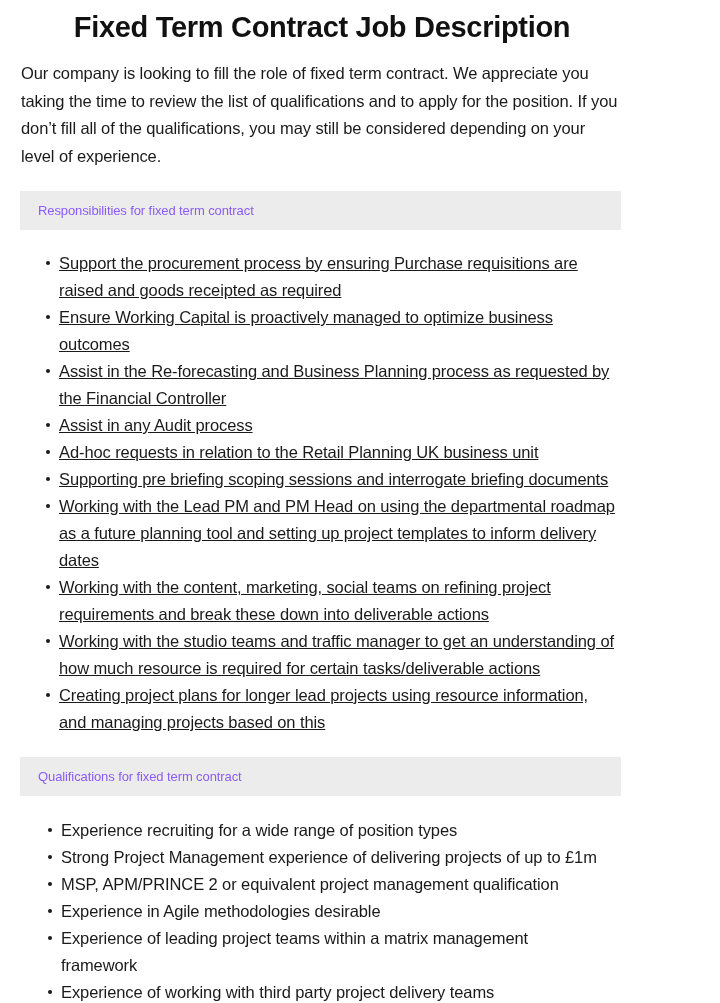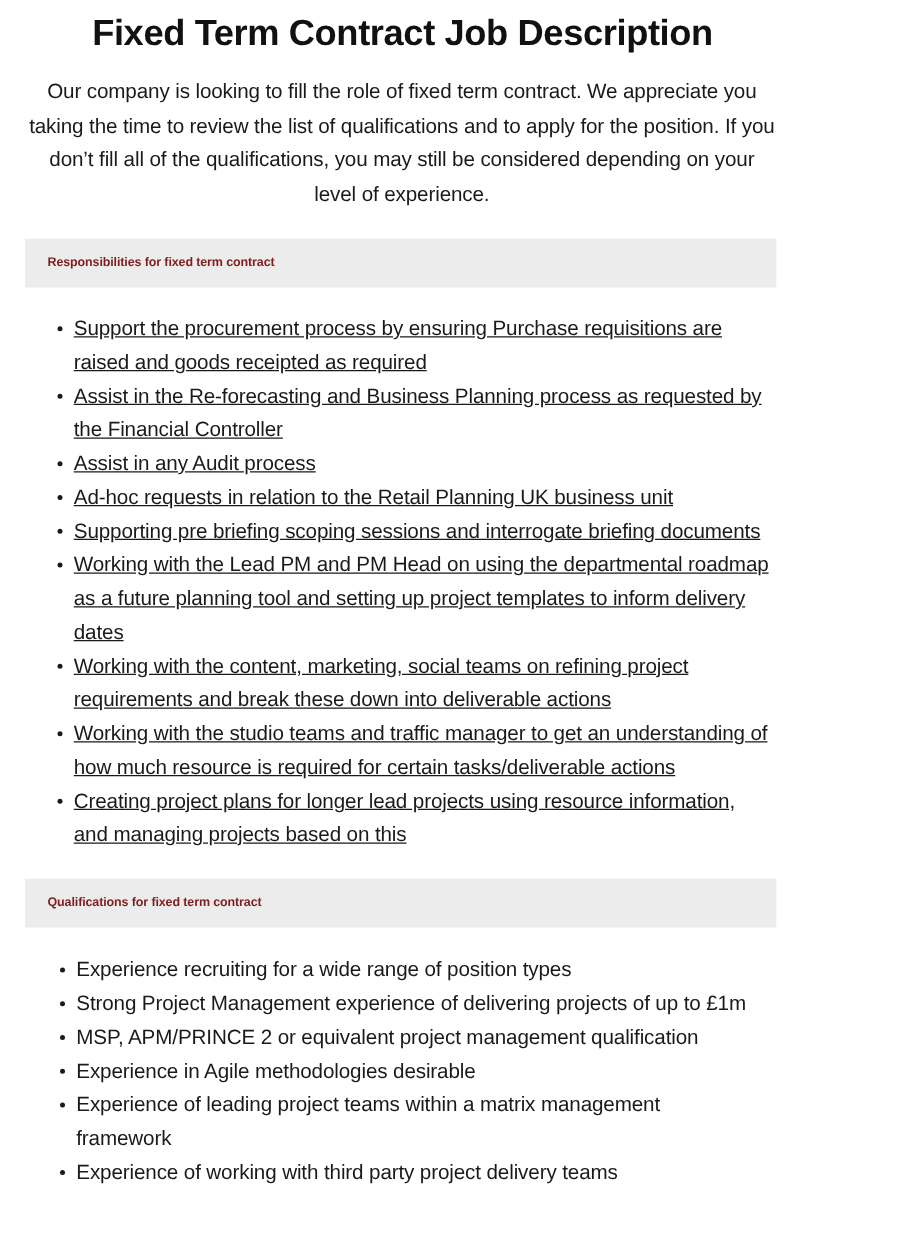--- a/index.html
+++ b/index.html
@@ -29,37 +29,36 @@
     margin: 0;
     padding: 6px 20px 0 20px;
     line-height: 42px;
   }
   .intro {
     margin: 12px 22px 0 21px;
     font-size: 16.5px;
     line-height: 27.5px;
     color: #1a1a1a;
     letter-spacing: -0.1px;
-    text-align: center;
   }
   .section {
     margin-top: 21px;
   }
   .section-header {
     background: #ececec;
     margin: 0 23px 0 20px;
     height: 39px;
     display: flex;
     align-items: center;
     box-sizing: border-box;
   }
   .section-header-label {
-    font-size: 10px;
-    font-weight: bold;
-    color: #7f1d1d;
+    font-size: 13px;
+    font-weight: normal;
+    color: #8b5cf6;
     padding-left: 18px;
     letter-spacing: -0.1px;
   }
   ul.bullets {
     list-style: none;
     margin: 0;
     padding: 0;
   }
   ul.bullets.responsibilities {
     margin-top: 20px;
@@ -100,20 +99,21 @@
   <h1 class="doc-title">Fixed Term Contract Job Description</h1>
 
   <p class="intro">Our company is looking to fill the role of fixed term contract. We appreciate you taking the time to review the list of qualifications and to apply for the position. If you don’t fill all of the qualifications, you may still be considered depending on your level of experience.</p>
 
   <div class="section">
     <div class="section-header">
       <span class="section-header-label">Responsibilities for fixed term contract</span>
     </div>
     <ul class="bullets responsibilities">
       <li>Support the procurement process by ensuring Purchase requisitions are raised and goods receipted as required</li>
+      <li>Ensure Working Capital is proactively managed to optimize business outcomes</li>
       <li>Assist in the Re-forecasting and Business Planning process as requested by the Financial Controller</li>
       <li>Assist in any Audit process</li>
       <li>Ad-hoc requests in relation to the Retail Planning UK business unit</li>
       <li>Supporting pre briefing scoping sessions and interrogate briefing documents</li>
       <li>Working with the Lead PM and PM Head on using the departmental roadmap as a future planning tool and setting up project templates to inform delivery dates</li>
       <li>Working with the content, marketing, social teams on refining project requirements and break these down into deliverable actions</li>
       <li>Working with the studio teams and traffic manager to get an understanding of how much resource is required for certain tasks/deliverable actions</li>
       <li>Creating project plans for longer lead projects using resource information, and managing projects based on this</li>
     </ul>
   </div>

